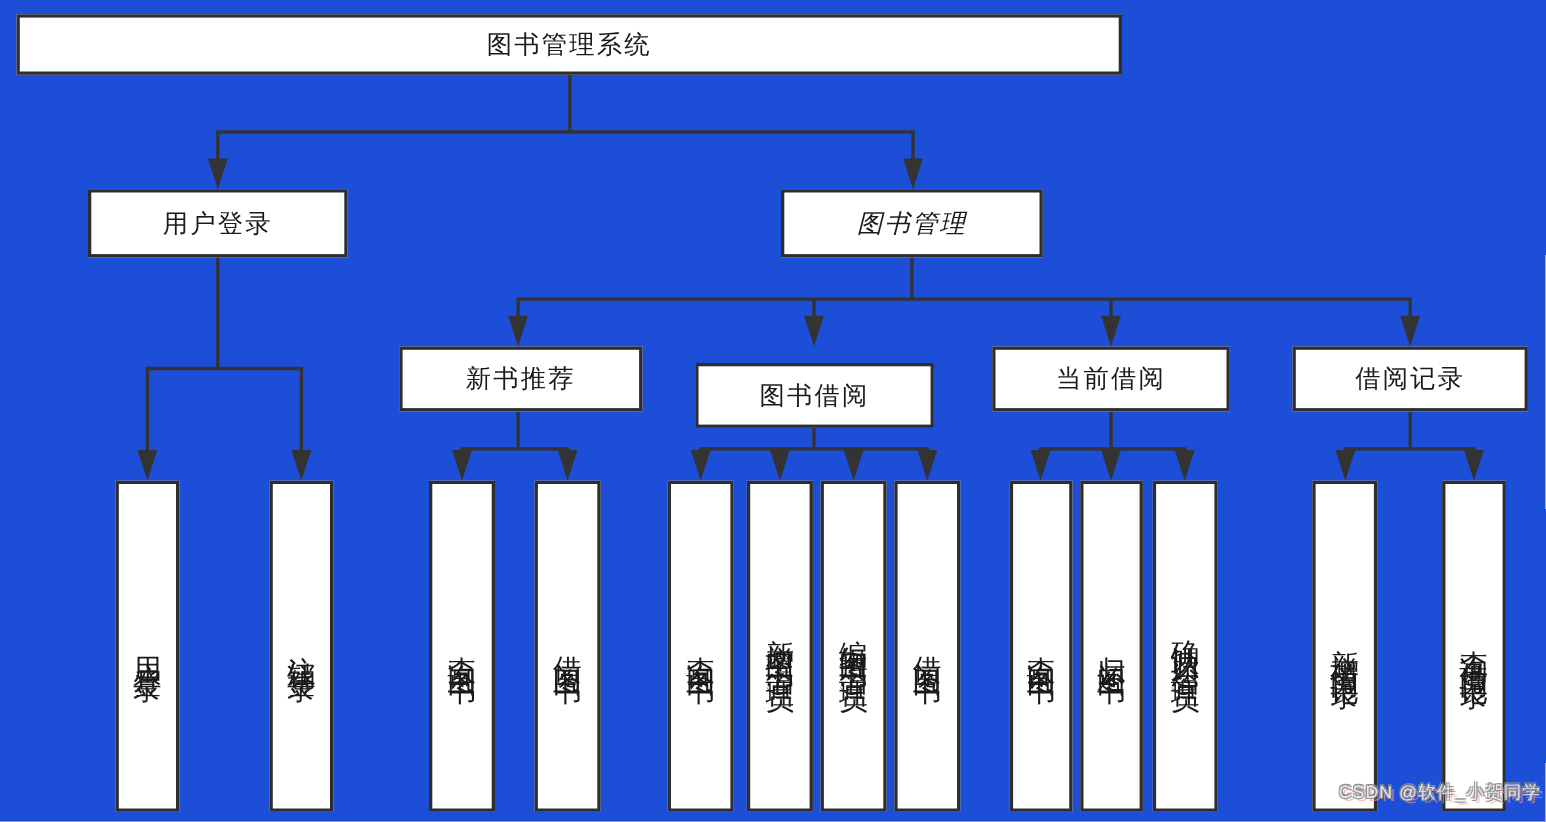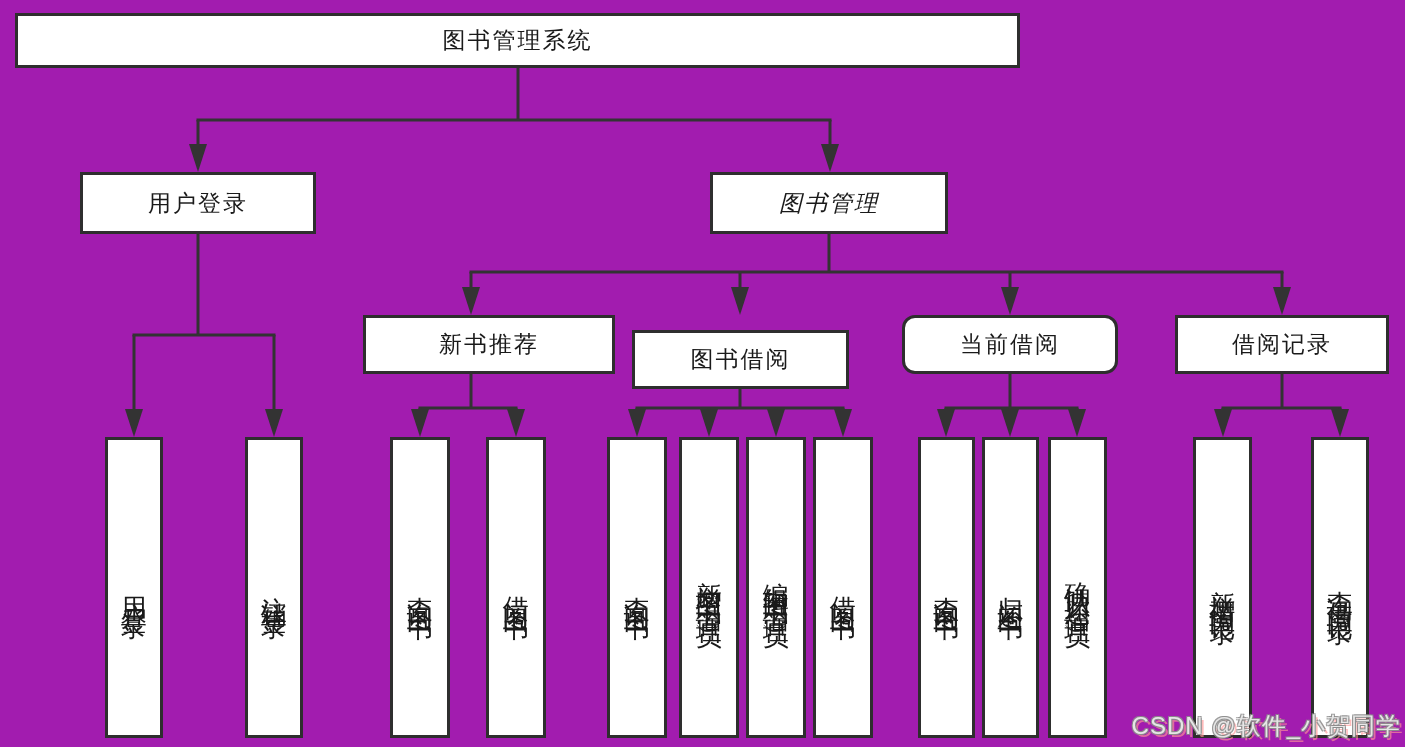--- a/index.html
+++ b/index.html
@@ -1,20 +1,20 @@
 <!DOCTYPE html>
 <html><head>
 <meta charset="utf-8">
 <style>
   html, body { margin: 0; padding: 0; background: #ffffff; }
   .canvas {
     position: relative;
     width: 1405px;
     height: 747px;
-    background: #a21caf;
+    background: #1d4ed8;
     font-family: "Liberation Sans", "DejaVu Sans", sans-serif;
     overflow: hidden;
   }
   .connectors {
     position: absolute;
     left: 0; top: 0;
     width: 1405px; height: 747px;
   }
   .box {
     position: absolute;
@@ -36,21 +36,21 @@
     text-orientation: mixed;
     font-size: 26px;
     letter-spacing: 6px;
     line-height: 1.1;
     white-space: nowrap;
   }
   .watermark {
     position: absolute;
     right: 4px;
     top: 710px;
-    font-size: 24px;
+    font-size: 16px;
     letter-spacing: 1px;
     color: rgba(235,235,235,0.95);
     text-shadow:
       -1px -1px 0 rgba(140,140,140,0.85),
        1px -1px 0 rgba(140,140,140,0.85),
       -1px  1px 0 rgba(140,140,140,0.85),
        1px  1px 0 rgba(140,140,140,0.85),
        3px  3px 0 rgba(255,150,150,0.65);
     white-space: nowrap;
     pointer-events: none;
@@ -120,27 +120,27 @@
     <span class="h-label">图书管理系统</span>
   </div>
 
   <div class="box" style="left:80px; top:172px; width:236px; height:62px;">
     <span class="h-label">用户登录</span>
   </div>
   <div class="box" style="left:710px; top:172px; width:238px; height:62px;font-style:italic;">
     <span class="h-label">图书管理</span>
   </div>
 
-  <div class="box" style="left:363px; top:315px; width:252px; height:59px;">
+  <div class="box" style="left:363px; top:315px; width:221px; height:59px;">
     <span class="h-label">新书推荐</span>
   </div>
   <div class="box" style="left:632px; top:330px; width:217px; height:59px;">
     <span class="h-label">图书借阅</span>
   </div>
-  <div class="box" style="left:902px; top:315px; width:216px; height:59px;border-radius:13px;">
+  <div class="box" style="left:902px; top:315px; width:216px; height:59px;">
     <span class="h-label">当前借阅</span>
   </div>
   <div class="box" style="left:1175px; top:315px; width:214px; height:59px;justify-content:center;">
     <span class="h-label">借阅记录</span>
   </div>
 
   <div class="box leaf" style="left:105px; top:437px; width:58px; height:301px;">
     <span class="v-text">用户登录</span>
   </div>
   <div class="box leaf" style="left:245px; top:437px; width:58px; height:301px;">

